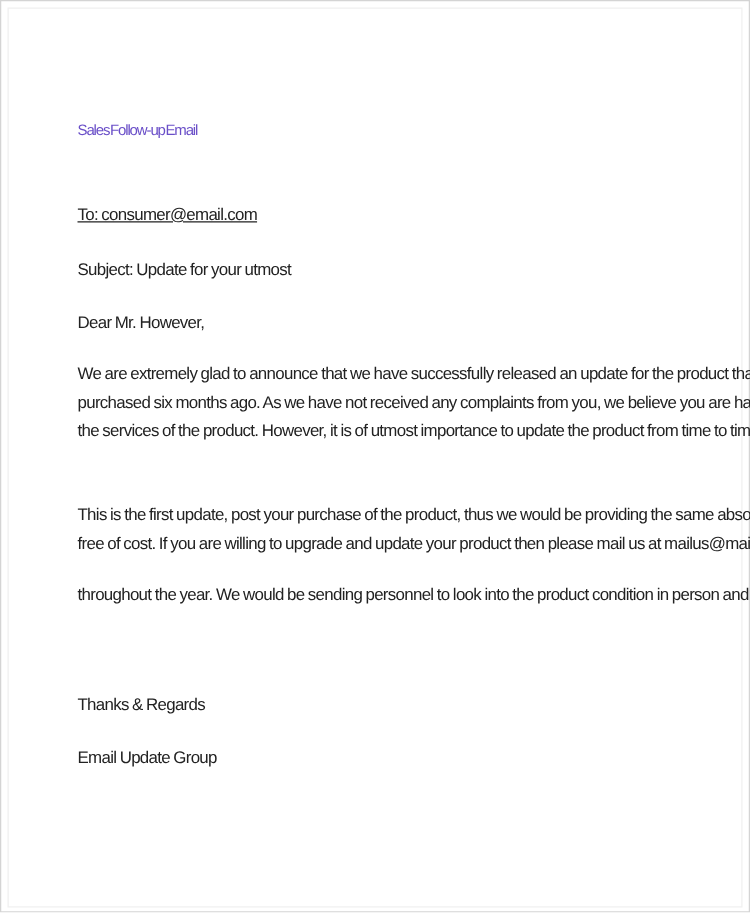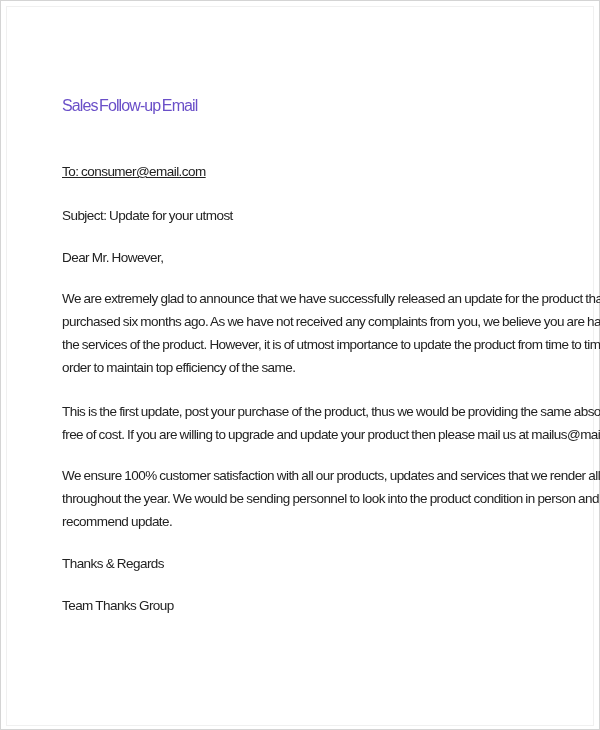--- a/index.html
+++ b/index.html
@@ -34,21 +34,21 @@
       font-family: "Liberation Sans", sans-serif;
       color: #222222;
       font-size: 13.5px;
       letter-spacing: -0.55px;
       word-spacing: -0.5px;
     }
     .title {
       position: absolute;
       top: 96px;
       left: 0;
-      font-size: 16px;
+      font-size: 12px;
       color: #6a4fc8;
       letter-spacing: -0.9px;
       word-spacing: -2px;
       white-space: nowrap;
     }
     .line {
       position: absolute;
       left: 0;
       white-space: nowrap;
     }
@@ -75,31 +75,28 @@
     <div class="line" style="top:163px;text-decoration:underline;">To: consumer@email.com</div>
 
     <div class="line" style="top:207px;">Subject: Update for your utmost</div>
 
     <div class="line" style="top:249px;">Dear Mr. However,</div>
 
     <div class="para" style="top:286px;">
       <span>We are extremely glad to announce that we have successfully released an update for the product that you</span>
       <span>purchased six months ago. As we have not received any complaints from you, we believe you are happy with</span>
       <span>the services of the product. However, it is of utmost importance to update the product from time to time in</span>
-      <span>order to maintain top efficiency of the same.</span>
     </div>
 
     <div class="para" style="top:399px;">
       <span>This is the first update, post your purchase of the product, thus we would be providing the same absolutely</span>
       <span>free of cost. If you are willing to upgrade and update your product then please mail us at mailus@mail.com.</span>
     </div>
 
     <div class="para" style="top:463px;">
-      <span>We ensure 100% customer satisfaction with all our products, updates and services that we render all</span>
       <span>throughout the year. We would be sending personnel to look into the product condition in person and then</span>
-      <span>recommend update.</span>
     </div>
 
     <div class="line" style="top:555px;">Thanks &amp; Regards</div>
 
-    <div class="line" style="top:597px;">Team Thanks Group</div>
+    <div class="line" style="top:597px;">Email Update Group</div>
   </div>
 </div>
 
 </body></html>

